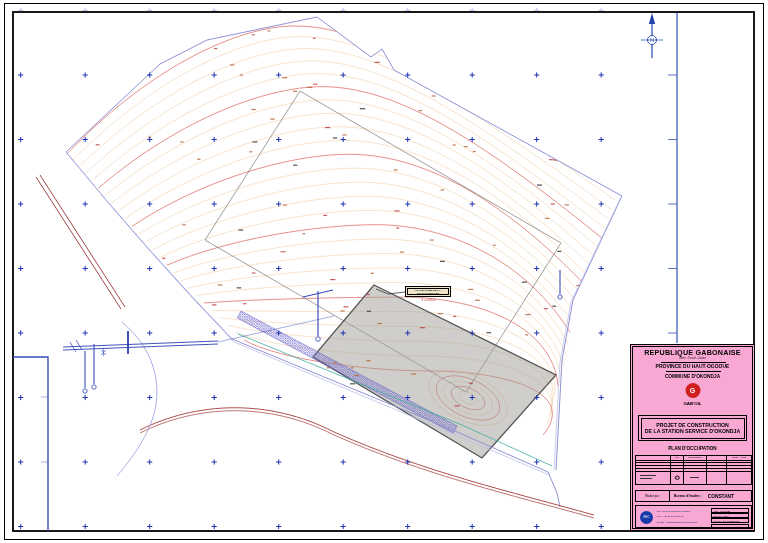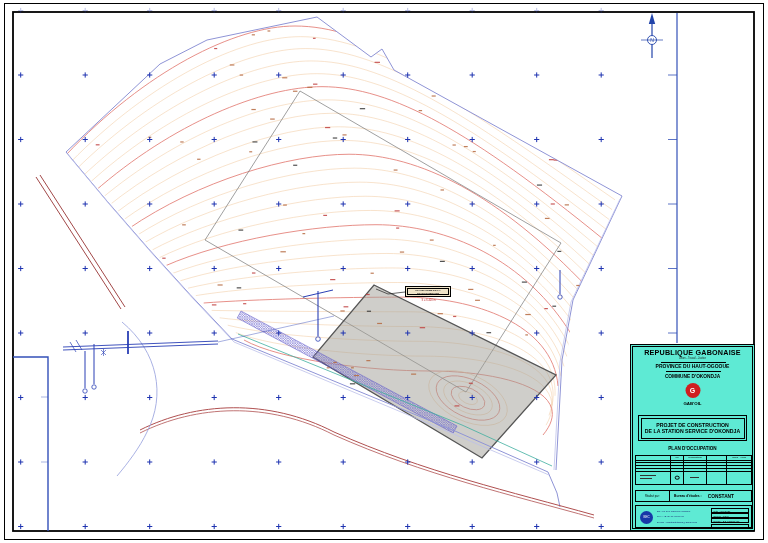--- a/index.html
+++ b/index.html
@@ -2,21 +2,21 @@
 <html><head>
 <meta charset="utf-8">
 <style>
   html,body{margin:0;padding:0;background:#e8e8e8;}
   *{box-sizing:border-box;font-family:"Liberation Sans",sans-serif;}
   #page{position:relative;width:768px;height:543px;background:#ffffff;overflow:hidden;}
   #mapsvg{position:absolute;left:0;top:0;}
   
   #titleblock{
     position:absolute;left:630px;top:344px;width:125px;height:187px;
-    background:#5eead4;border:1.8px solid #000;z-index:5;
+    background:#f9a8d4;border:1.8px solid #000;z-index:5;
   }
   #titleblock .inner{position:absolute;left:1px;top:1px;right:1px;bottom:1px;border:.5px solid #000;}
   .tb{position:absolute;left:0;width:100%;text-align:center;color:#000;line-height:1.05;white-space:nowrap;}
   .rule{position:absolute;height:0;border-top:.7px solid #000;}
   #projbox{position:absolute;left:7px;top:70px;width:109px;height:26px;border:1.4px solid #000;
            display:flex;flex-direction:column;align-items:center;justify-content:center;}
   #projbox .in{position:absolute;left:1.5px;top:1.5px;right:1.5px;bottom:1.5px;border:.5px solid #000;}
   #logo{position:absolute;left:50%;top:38px;transform:translateX(-50%);width:15px;height:15px;border-radius:50%;
         background:#cf1f1f;color:#fff;font-size:7px;font-weight:bold;text-align:center;line-height:15px;}
   

